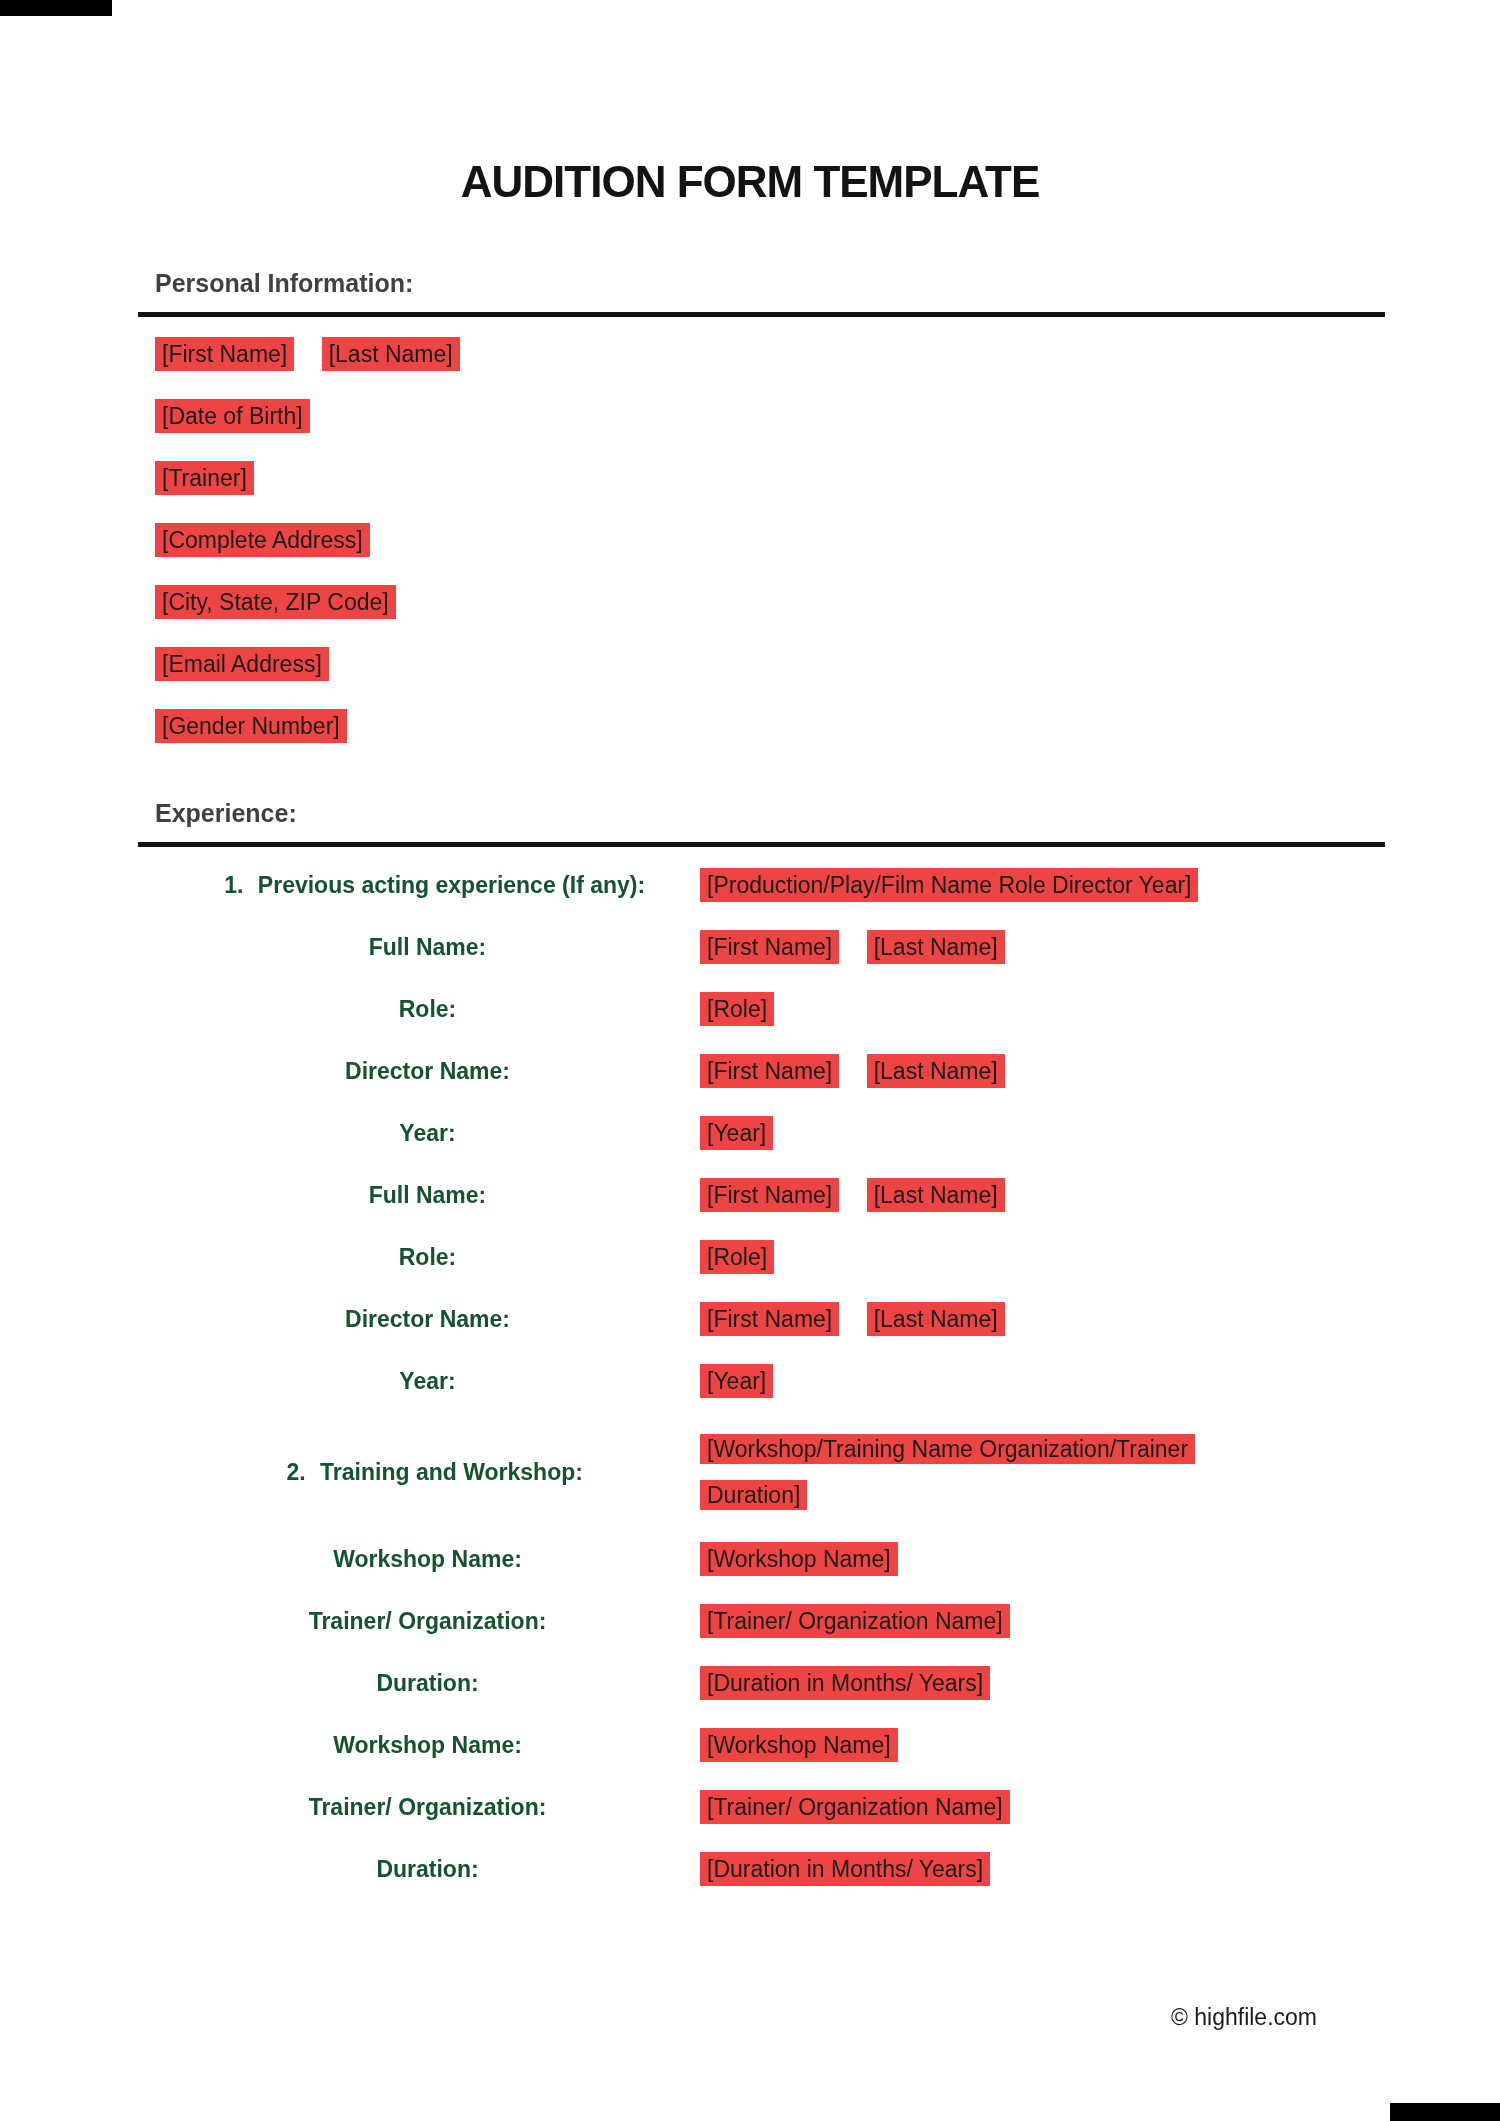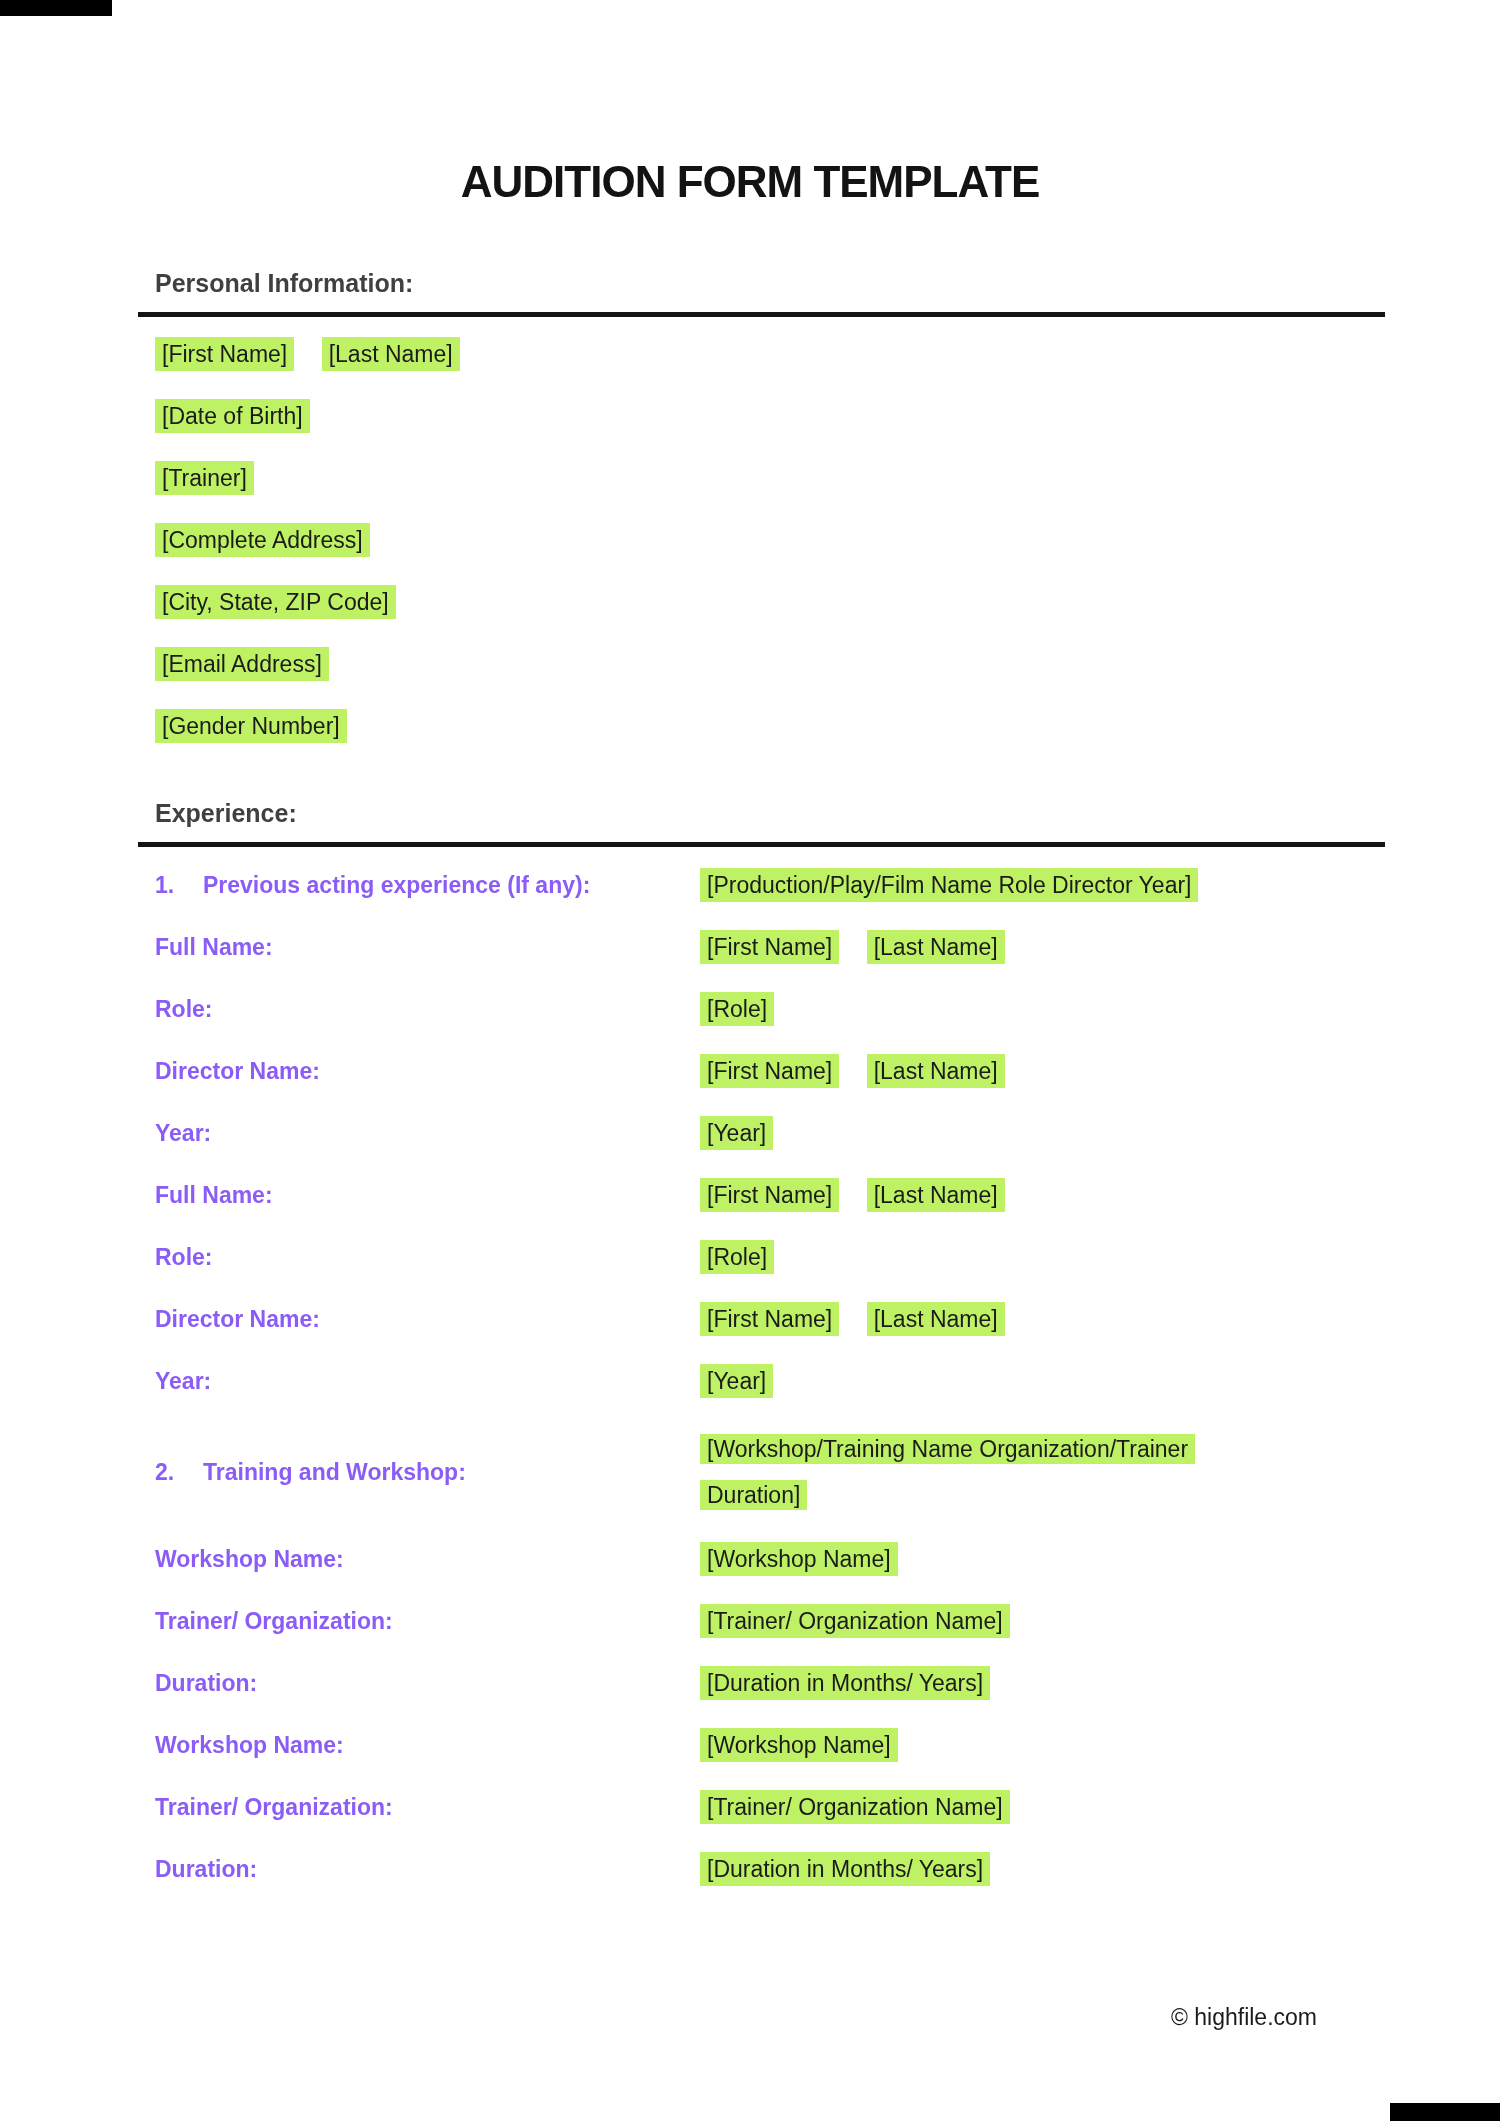--- a/index.html
+++ b/index.html
@@ -45,38 +45,39 @@
   h2.personal { margin-top:57px; }
   h2.experience { margin-top:55px; }
 
   .rule { margin-top:14px; height:5px; background:#141414; }
 
   .p-fields { margin-top:20px; }
   .p-field { height:34px; margin-bottom:28px; padding-left:17px; white-space:nowrap; }
 
   .hl {
     display:inline-block;
-    background:#bef264;
+    background:#ef4444;
     font-size:23px;
     line-height:34px;
     padding:0 7px;
     color:#1b1b1b;
   }
   .hl + .hl { margin-left:23px; }
 
   .exp-rows { margin-top:21px; }
   .exp-row { display:flex; margin-bottom:28px; min-height:34px; }
   .exp-row.center { align-items:center; margin-bottom:24px; }
   .exp-label {
     flex:0 0 562px;
     padding-left:17px;
     font-weight:bold;
     font-size:23px;
     line-height:34px;
-    color:#8b5cf6;
+    color:#14532d;
+    text-align:center;
   }
   .exp-label .num { display:inline-block; width:48px; }
   .exp-value { flex:1; }
   .exp-value.wrap { max-width:580px; }
   .exp-value.wrap .hl { display:inline; line-height:46px; padding:2px 7px;
     -webkit-box-decoration-break:clone; box-decoration-break:clone; }
 
   .note {
     font-size:23px;
     line-height:34px;

